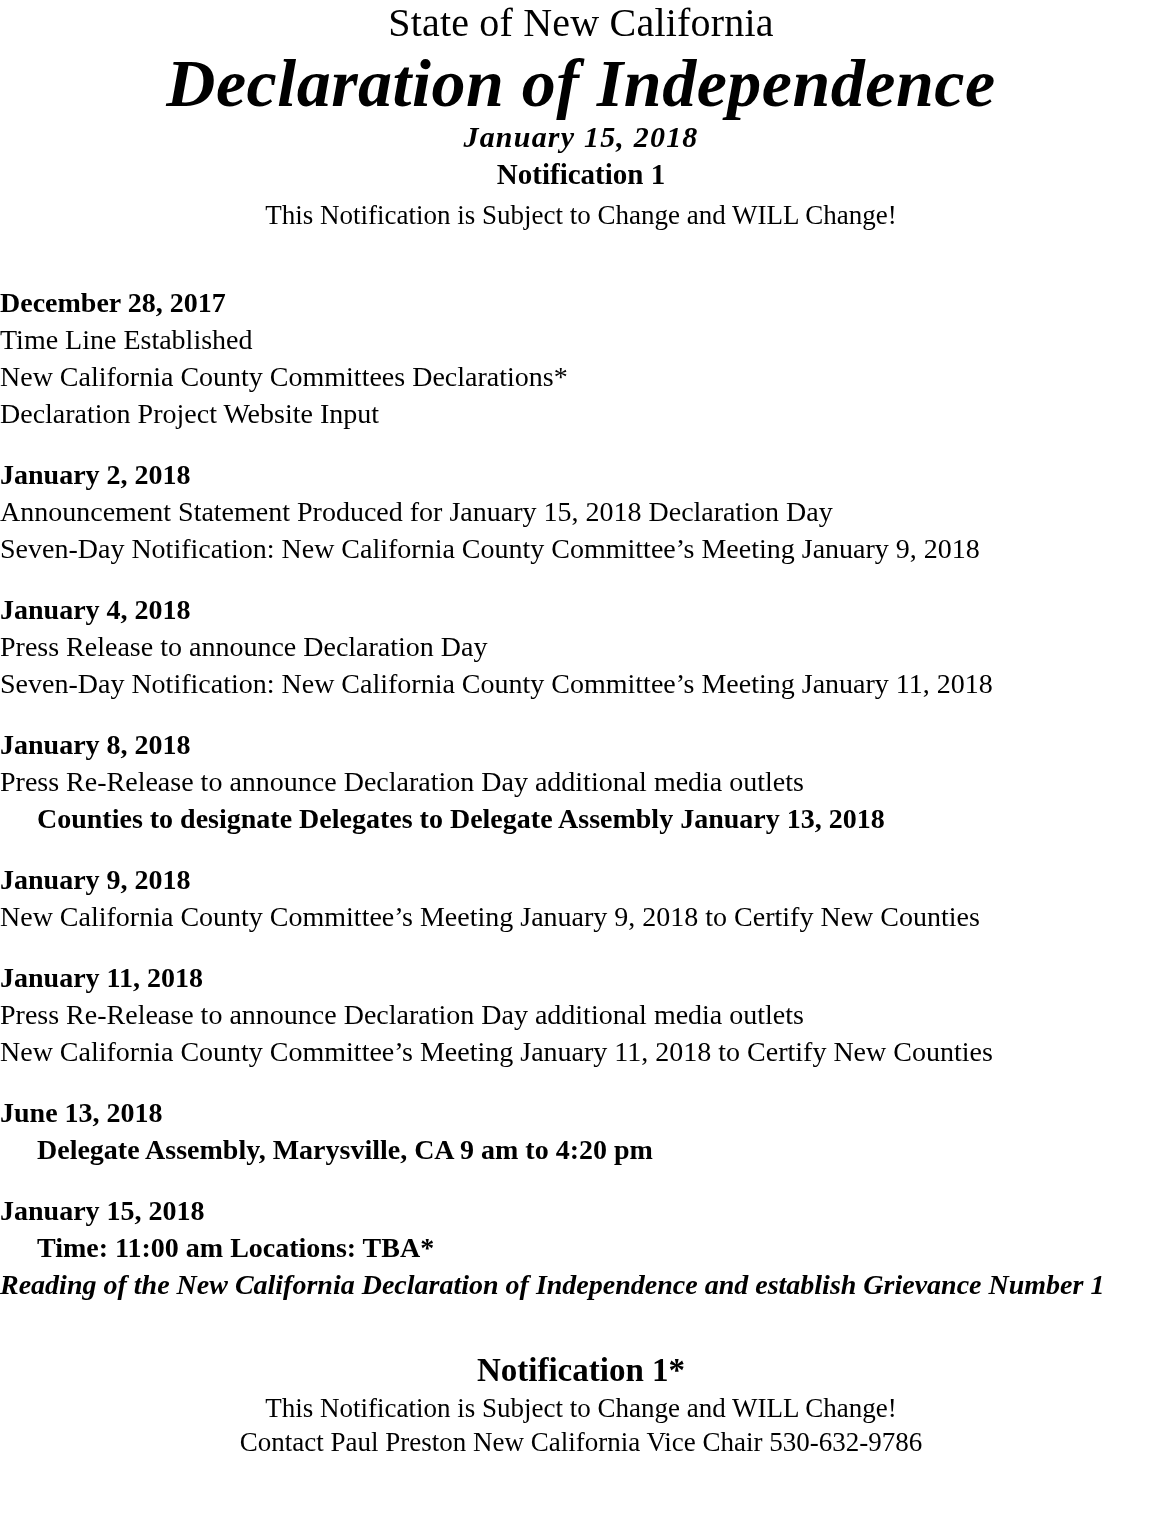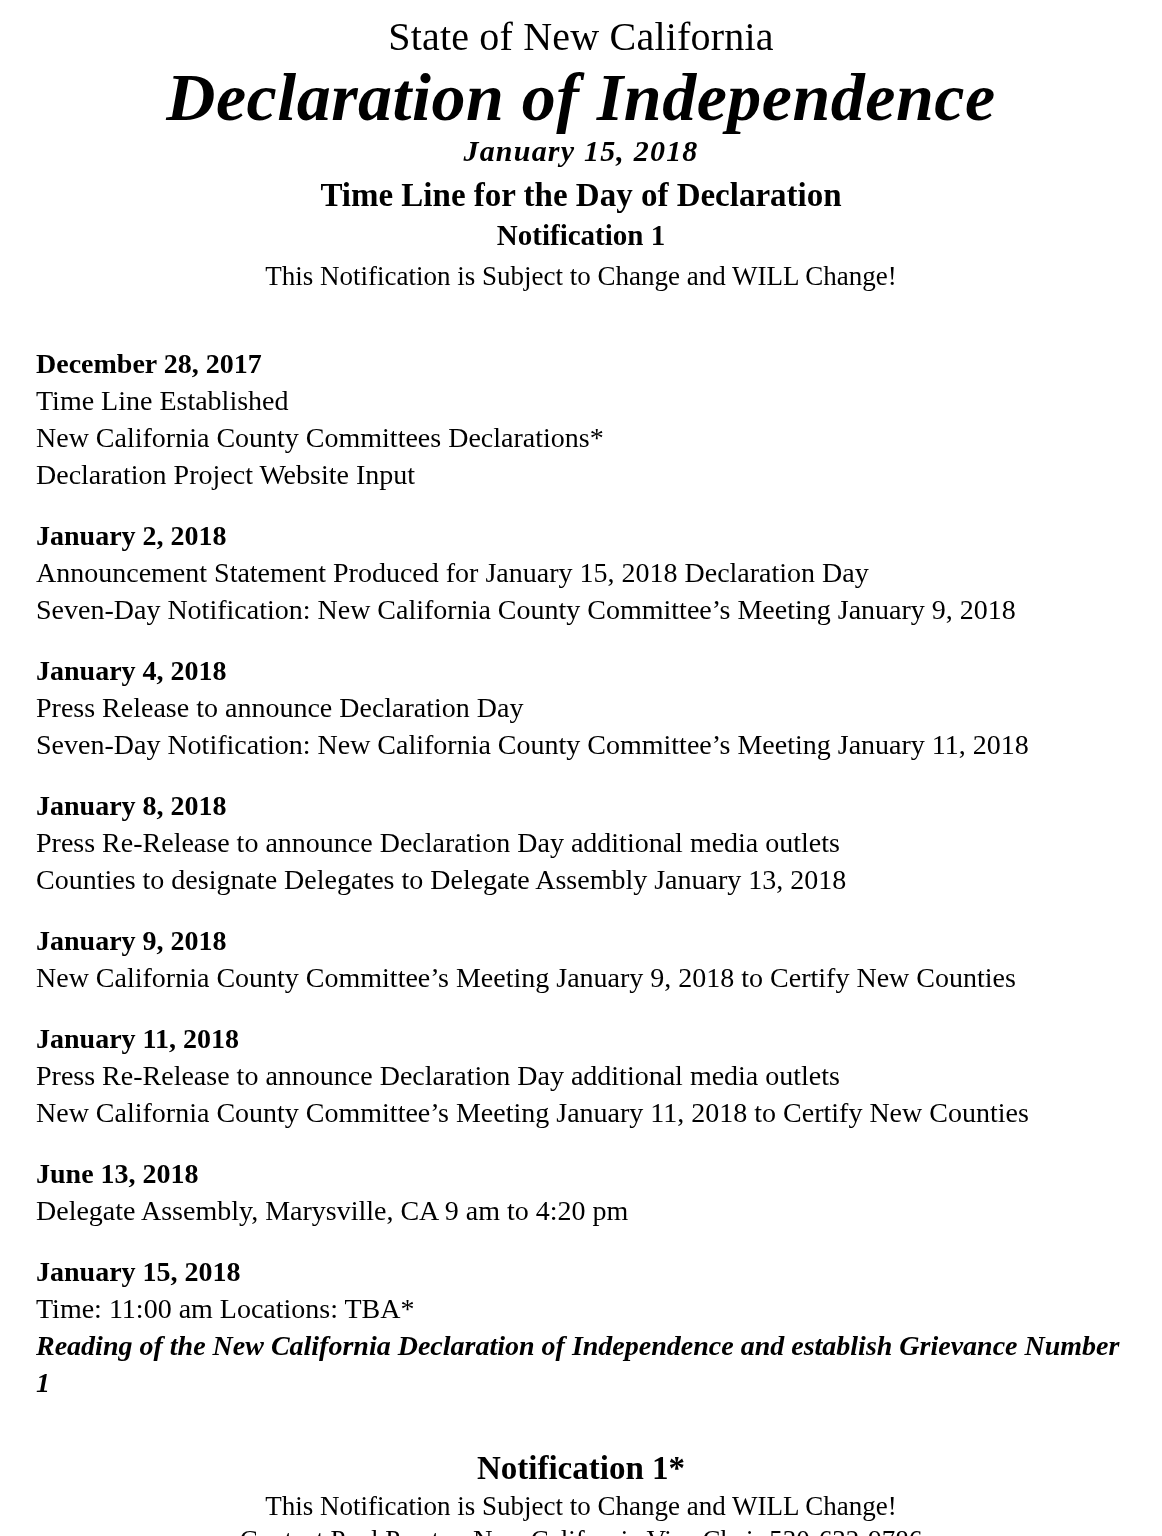--- a/index.html
+++ b/index.html
@@ -19,21 +19,21 @@
     position: relative;
     width: 1162px;
     height: 1536px;
     box-sizing: border-box;
     padding: 0;
   }
 
   
   .masthead {
     text-align: center;
-    padding-top: 14px;
+    padding-top: 0;
   }
   .org-name {
     font-size: 40px;
     line-height: 46px;
     font-weight: 400;
     letter-spacing: 0.2px;
   }
   .doc-title {
     font-size: 68px;
     line-height: 78px;
@@ -64,42 +64,42 @@
   .disclaimer-top {
     font-size: 27px;
     line-height: 34px;
     font-weight: 400;
     margin-top: 4px;
   }
 
   
   .timeline {
     margin-top: 52px;
-    padding-left: 36px;
     padding-right: 36px;
   }
   .entry {
     margin-bottom: 24px;
   }
   .entry:last-child {
     margin-bottom: 0;
   }
   .entry-date {
     font-size: 28px;
     line-height: 37px;
     font-weight: 700;
   }
   .entry-line {
     font-size: 28px;
     line-height: 37px;
     font-weight: 400;
     white-space: nowrap;
   }
   .entry-line.bold {
-    font-weight: 400;
+    font-weight: 700;
+    margin-left: 37px;
   }
   .entry-line.bolditalic {
     font-weight: 700;
     font-style: italic;
     white-space: normal;
   }
 
   
   .footer {
     text-align: center;
@@ -118,21 +118,20 @@
 </style>
 </head>
 <body>
 
 <div class="page">
 
   <div class="masthead">
     <div class="org-name">State of New California</div>
     <div class="doc-title">Declaration of Independence</div>
     <div class="doc-date">January 15, 2018</div>
-    <div class="subtitle-1">Time Line for the Day of Declaration</div>
     <div class="subtitle-2">Notification 1</div>
     <div class="disclaimer-top">This Notification is Subject to Change and WILL Change!</div>
   </div>
 
   <div class="timeline" id="timeline-root">
       <div class="entry">
         <div class="entry-date">December 28, 2017</div>
         <div class="entry-line">Time Line Established</div>
         <div class="entry-line">New California County Committees Declarations*</div>
         <div class="entry-line">Declaration Project Website Input</div>

